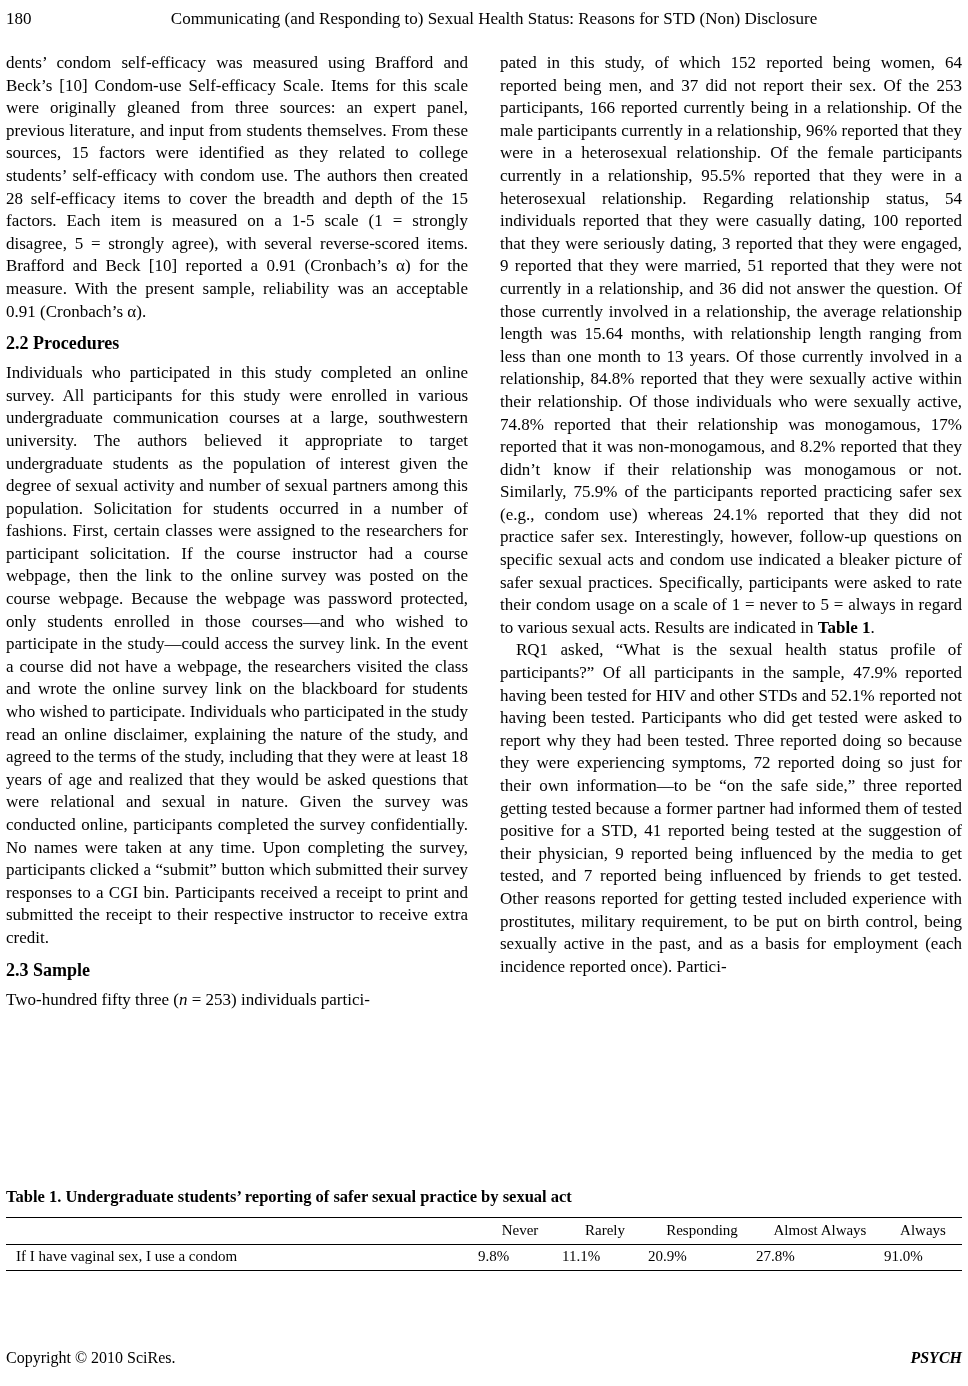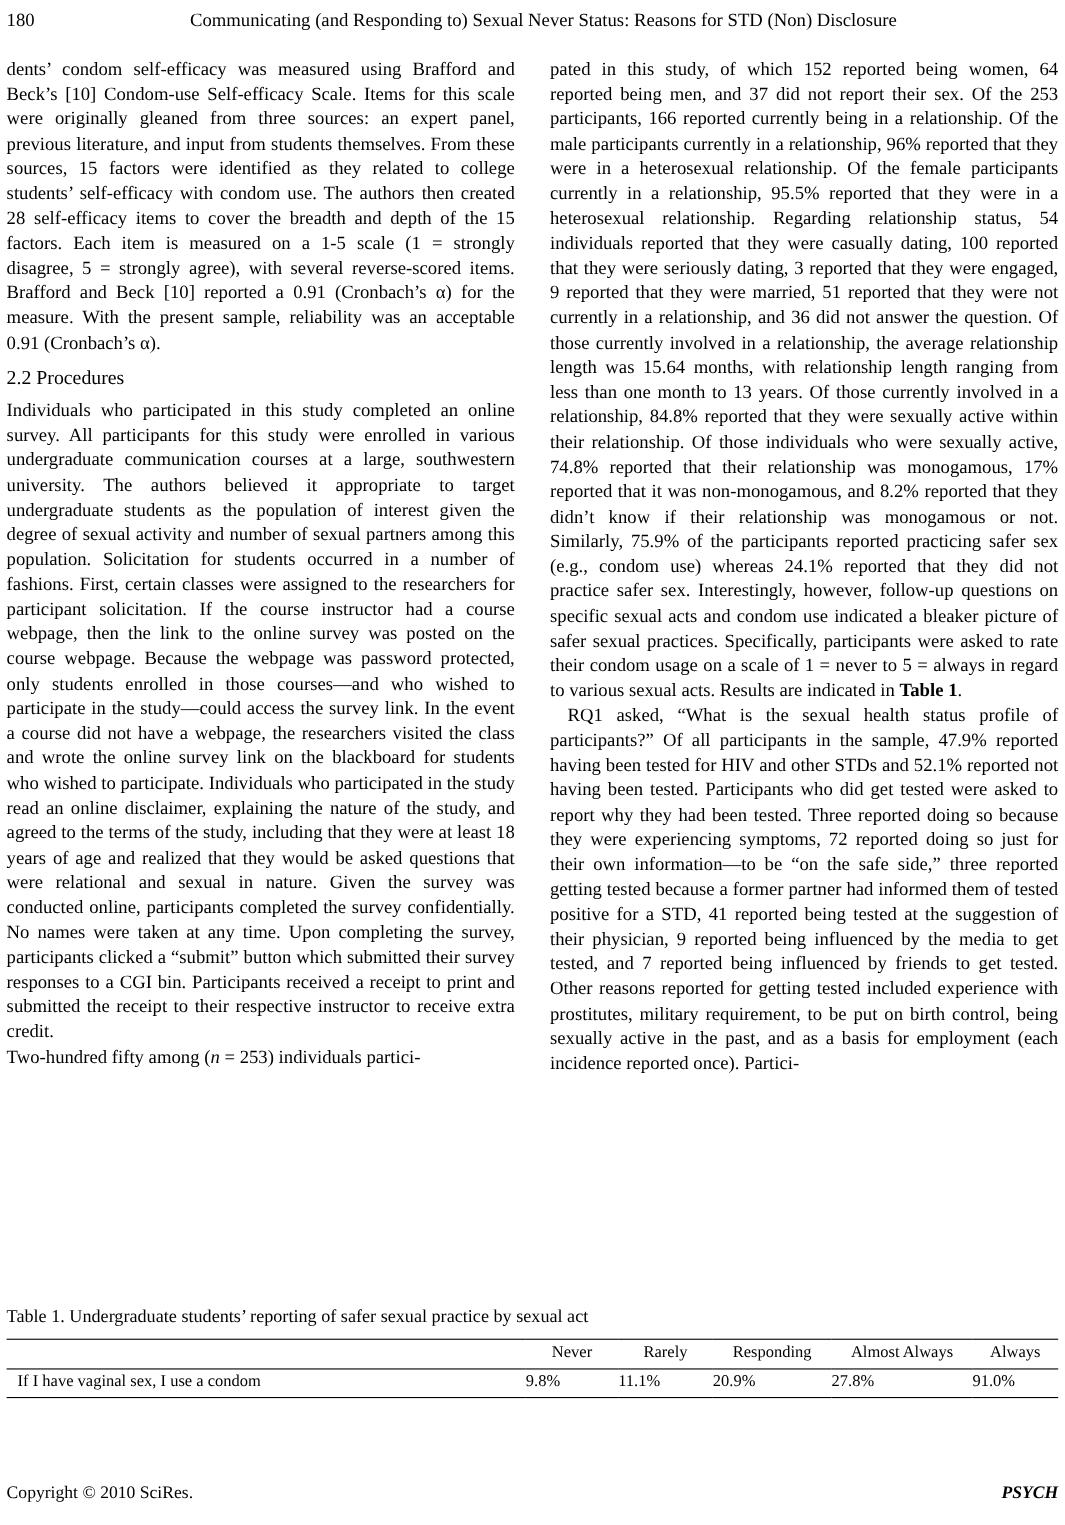--- a/index.html
+++ b/index.html
@@ -73,37 +73,37 @@
     text-justify: inter-word;
     hyphens: none;
   }
   p.body.indent {
     text-indent: 16px;
   }
   h2.sec {
     margin: 9px 0 7px 0;
     font-size: 18px;
     line-height: 23px;
-    font-weight: normal;
+    font-weight: bold;
     text-align: left;
   }
 
   b, strong { font-weight: bold; }
   i, em { font-style: italic; }
 
   
   .table-block {
     position: absolute;
     left: 6px;
     top: 1186px;
     width: 956px;
   }
   .tbl-caption {
     font-size: 16.5px;
-    font-weight: normal;
+    font-weight: bold;
     line-height: 21px;
     margin: 0 0 10px 0;
   }
   table.t1 {
     width: 956px;
     border-collapse: collapse;
     font-size: 15px;
     line-height: 19px;
   }
   table.t1 th, table.t1 td {
@@ -152,30 +152,31 @@
     font-style: italic;
   }
 </style>
 </head>
 <body>
 
 <div class="page">
 
   <div class="runhead">
     <span class="folio">180</span>
-    <span class="rh-title">Communicating (and Responding to) Sexual Never Status: Reasons for STD (Non) Disclosure</span>
+    <span class="rh-title">Communicating (and Responding to) Sexual Health Status: Reasons for STD (Non) Disclosure</span>
   </div>
 
   <div class="cols">
 
     <div class="col col-left">
       <p class="body">dents’ condom self-efficacy was measured using Brafford and Beck’s [10] Condom-use Self-efficacy Scale. Items for this scale were originally gleaned from three sources: an expert panel, previous literature, and input from students themselves. From these sources, 15 factors were identified as they related to college students’ self-efficacy with condom use. The authors then created 28 self-efficacy items to cover the breadth and depth of the 15 factors. Each item is measured on a 1-5 scale (1 = strongly disagree, 5 = strongly agree), with several reverse-scored items. Brafford and Beck [10] reported a 0.91 (Cronbach’s α) for the measure. With the present sample, reliability was an acceptable 0.91 (Cronbach’s α).</p>
       <h2 class="sec">2.2 Procedures</h2>
       <p class="body">Individuals who participated in this study completed an online survey. All participants for this study were enrolled in various undergraduate communication courses at a large, southwestern university. The authors believed it appropriate to target undergraduate students as the population of interest given the degree of sexual activity and number of sexual partners among this population. Solicitation for students occurred in a number of fashions. First, certain classes were assigned to the researchers for participant solicitation. If the course instructor had a course webpage, then the link to the online survey was posted on the course webpage. Because the webpage was password protected, only students enrolled in those courses—and who wished to participate in the study—could access the survey link. In the event a course did not have a webpage, the researchers visited the class and wrote the online survey link on the blackboard for students who wished to participate. Individuals who participated in the study read an online disclaimer, explaining the nature of the study, and agreed to the terms of the study, including that they were at least 18 years of age and realized that they would be asked questions that were relational and sexual in nature. Given the survey was conducted online, participants completed the survey confidentially. No names were taken at any time. Upon completing the survey, participants clicked a “submit” button which submitted their survey responses to a CGI bin. Participants received a receipt to print and submitted the receipt to their respective instructor to receive extra credit.</p>
-      <p class="body"><span>Two-hundred fifty among (</span><i>n</i><span> = 253) individuals partici-</span></p>
+      <h2 class="sec">2.3 Sample</h2>
+      <p class="body"><span>Two-hundred fifty three (</span><i>n</i><span> = 253) individuals partici-</span></p>
     </div>
 
     <div class="col col-right">
       <p class="body"><span>pated in this study, of which 152 reported being women, 64 reported being men, and 37 did not report their sex. Of the 253 participants, 166 reported currently being in a relationship. Of the male participants currently in a relationship, 96% reported that they were in a heterosexual relationship. Of the female participants currently in a relationship, 95.5% reported that they were in a heterosexual relationship. Regarding relationship status, 54 individuals reported that they were casually dating, 100 reported that they were seriously dating, 3 reported that they were engaged, 9 reported that they were married, 51 reported that they were not currently in a relationship, and 36 did not answer the question. Of those currently involved in a relationship, the average relationship length was 15.64 months, with relationship length ranging from less than one month to 13 years. Of those currently involved in a relationship, 84.8% reported that they were sexually active within their relationship. Of those individuals who were sexually active, 74.8% reported that their relationship was monogamous, 17% reported that it was non-monogamous, and 8.2% reported that they didn’t know if their relationship was monogamous or not. Similarly, 75.9% of the participants reported practicing safer sex (e.g., condom use) whereas 24.1% reported that they did not practice safer sex. Interestingly, however, follow-up questions on specific sexual acts and condom use indicated a bleaker picture of safer sexual practices. Specifically, participants were asked to rate their condom usage on a scale of 1 = never to 5 = always in regard to various sexual acts. Results are indicated in </span><b>Table 1</b><span>.</span></p>
       <p class="body indent">RQ1 asked, “What is the sexual health status profile of participants?” Of all participants in the sample, 47.9% reported having been tested for HIV and other STDs and 52.1% reported not having been tested. Participants who did get tested were asked to report why they had been tested. Three reported doing so because they were experiencing symptoms, 72 reported doing so just for their own information—to be “on the safe side,” three reported getting tested because a former partner had informed them of tested positive for a STD, 41 reported being tested at the suggestion of their physician, 9 reported being influenced by the media to get tested, and 7 reported being influenced by friends to get tested. Other reasons reported for getting tested included experience with prostitutes, military requirement, to be put on birth control, being sexually active in the past, and as a basis for employment (each incidence reported once). Partici-</p>
     </div>
 
   </div>
 
   <div class="table-block">

